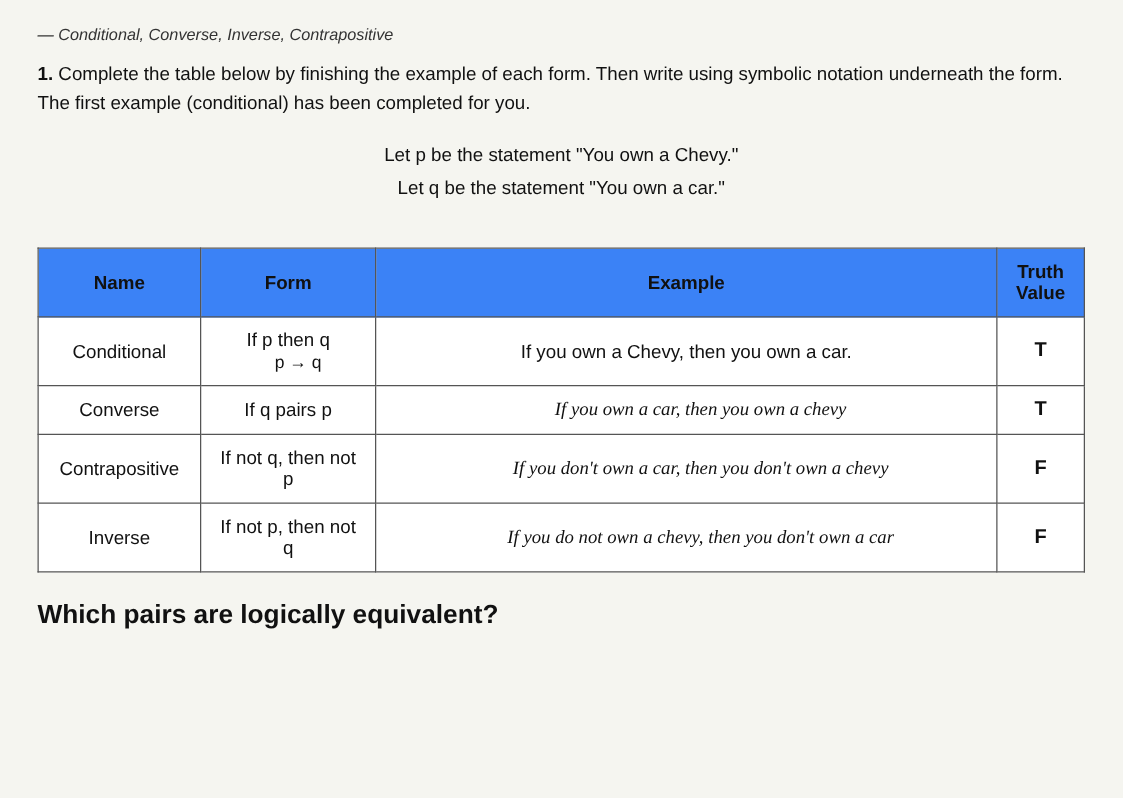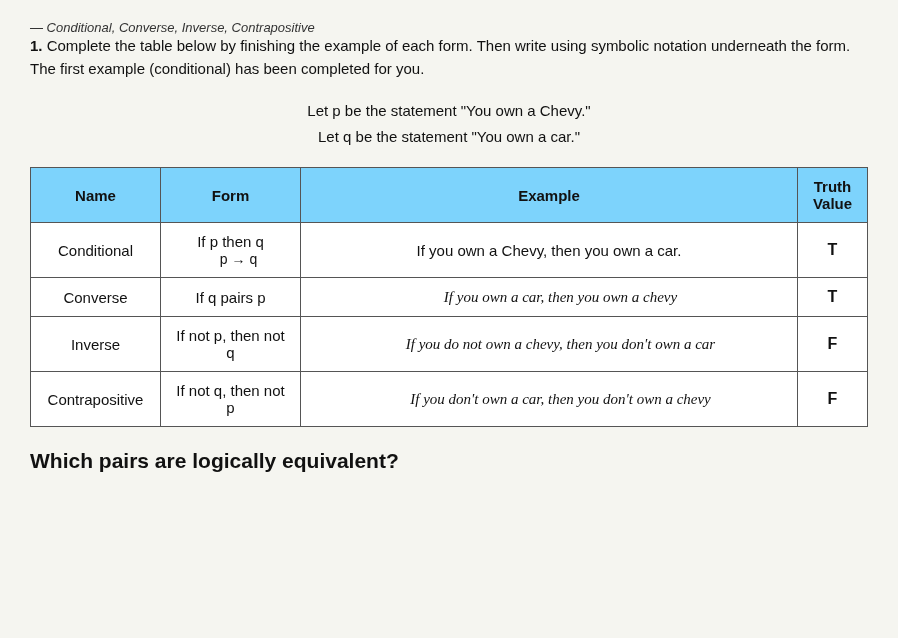--- a/index.html
+++ b/index.html
@@ -6,49 +6,50 @@
     body {
       font-family: Arial, sans-serif;
       background: #f5f5f0;
       padding: 20px 30px;
       font-size: 15px;
       color: #111;
     }
     .top-breadcrumb {
       font-size: 13px;
       color: #333;
+      margin-bottom: 14px;
       font-style: italic;
     }
     .question-header {
       margin-bottom: 18px;
       line-height: 1.5;
     }
     .question-number {
       font-weight: bold;
     }
     .statements {
       text-align: center;
-      margin-bottom: 18px;
+      margin-bottom: 35px;
       line-height: 1.7;
       font-size: 15px;
     }
     table {
       width: 100%;
       border-collapse: collapse;
       background: #fff;
       margin-bottom: 22px;
     }
     th, td {
       border: 1.5px solid #555;
       padding: 10px 12px;
       text-align: center;
       vertical-align: middle;
     }
     th {
-      background: #7dd3fc;
+      background: #3b82f6;
       font-weight: bold;
       font-size: 15px;
     }
     td.name-col {
       font-weight: normal;
       width: 130px;
     }
     td.form-col {
       width: 140px;
     }
@@ -116,32 +117,32 @@
     <tr>
       <td class="name-col">Converse</td>
       <td class="form-col">If q pairs p</td>
       <td class="example-col handwritten">
         If you own a car, then you own a chevy
       </td>
       <td class="truth-col">T</td>
     </tr>
 
     <tr>
-      <td class="name-col">Inverse</td>
-      <td class="form-col">If not p, then not q</td>
+      <td class="name-col">Contrapositive</td>
+      <td class="form-col">If not q, then not p</td>
       <td class="example-col handwritten">
-        If you do not own a chevy, then you don't own a car
+        If you don't own a car, then you don't own a chevy
       </td>
       <td class="truth-col">F</td>
     </tr>
 
     <tr>
-      <td class="name-col">Contrapositive</td>
-      <td class="form-col">If not q, then not p</td>
+      <td class="name-col">Inverse</td>
+      <td class="form-col">If not p, then not q</td>
       <td class="example-col handwritten">
-        If you don't own a car, then you don't own a chevy
+        If you do not own a chevy, then you don't own a car
       </td>
       <td class="truth-col">F</td>
     </tr>
   </tbody>
 </table>
 
 <div class="footer-question">Which pairs are logically equivalent?</div>
 
 </body></html>

